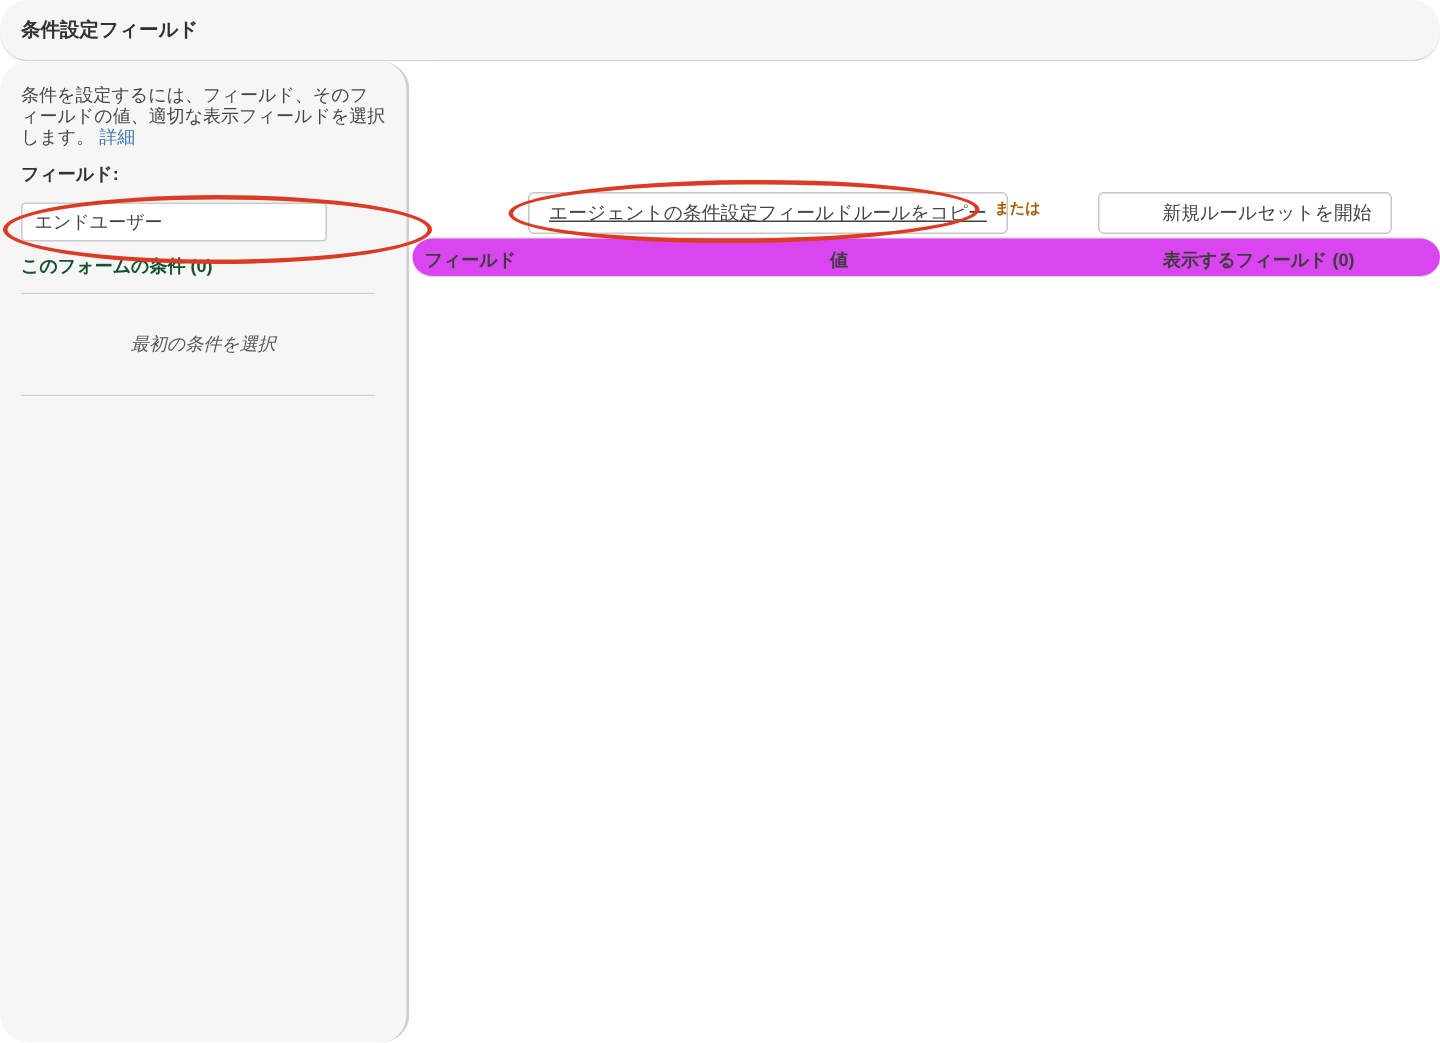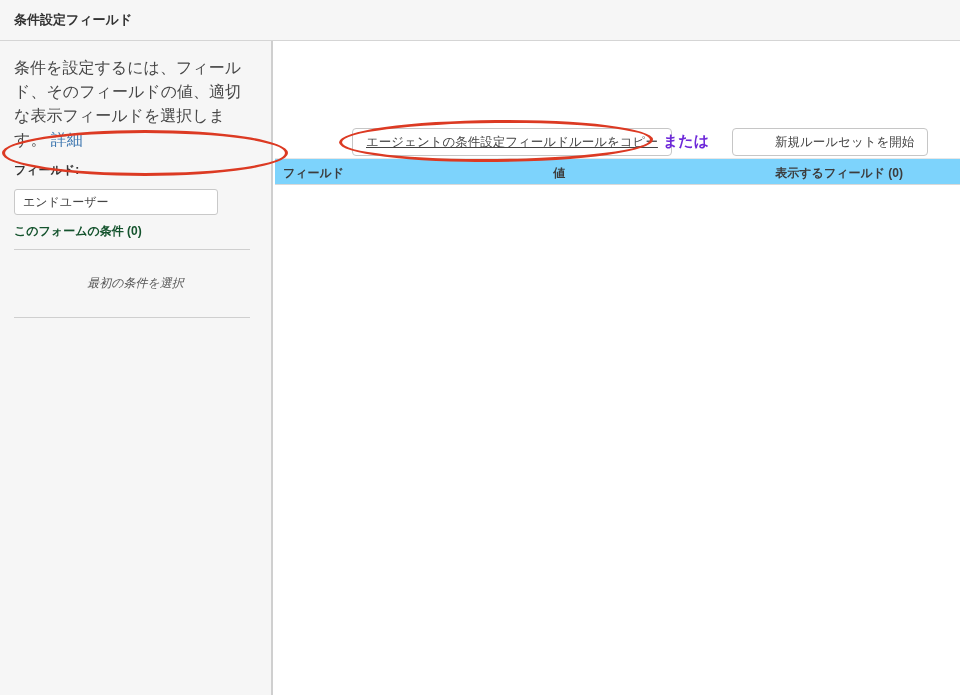--- a/index.html
+++ b/index.html
@@ -2,21 +2,21 @@
 <html style="--accent-red: #dc3a23; --link-blue: #3e77b0; --panel-bg: #f6f6f6;"><head>
 <meta charset="utf-8">
 <style>
   :root{
     --accent-red:#dc3a23;
     --link-blue:#3e77b0;
     --panel-bg:#f6f6f6;
     --border:#cccccc;
     --text:#3f3f3f;
   }
-  *{margin:0;padding:0;box-sizing:border-box;}
+  *{margin:0;padding:0;box-sizing:border-box;border-radius:19px;}
   html,body{width:960px;height:695px;overflow:hidden;}
   body{
     font-family:"Liberation Sans","DejaVu Sans",sans-serif;
     color:var(--text);
     background:#ffffff;
     position:relative;
   }
 
   
   .topbar{
@@ -29,21 +29,21 @@
   .topbar h1{font-size:13px;font-weight:bold;color:#333;}
 
   
   .sidebar{
     position:absolute;left:0;top:41px;width:273px;height:654px;
     background:var(--panel-bg);
     border-right:2px solid #cfcfcf;
     padding:15px 14px;
   }
   .intro{
-    font-size:16px;line-height:24px;color:#464646;
+    font-size:12px;line-height:14px;color:#464646;
     margin-bottom:8px;
   }
   .intro a{color:var(--link-blue);text-decoration:none;cursor:pointer;}
   .field-label{
     font-size:12px;font-weight:bold;color:#333;
     margin-top:10px;margin-bottom:10px;
   }
   .select-box{
     width:204px;height:26px;
     background:#ffffff;
@@ -82,25 +82,25 @@
     font-size:12.5px;color:#444;
     font-family:inherit;
     padding:0 13px;
     cursor:pointer;
     white-space:nowrap;
   }
   .btn-copy{left:77px;top:87px;text-decoration:underline;}
   .btn-new{left:457px;top:87px;padding-left:42px;}
   .or-sep{
     position:absolute;left:388px;top:91px;
-    font-size:15px;font-weight:bold;color:#6d28d9;
+    font-size:10px;font-weight:bold;color:#a16207;
   }
   .table-header{
     position:absolute;left:0;top:117px;width:685px;height:27px;
-    background:#7dd3fc;
+    background:#d946ef;
     border-top:1px solid #e7e7e7;
     border-bottom:1px solid #d9d9d9;
     font-size:12px;font-weight:bold;color:#3c3c3c;
   }
   .th{position:absolute;top:6px;white-space:nowrap;}
   .th-field{left:8px;}
   .th-value{left:41.5%;transform:translateX(-50%);}
   .th-show{right:57px;margin-left:21px;}
 
   

